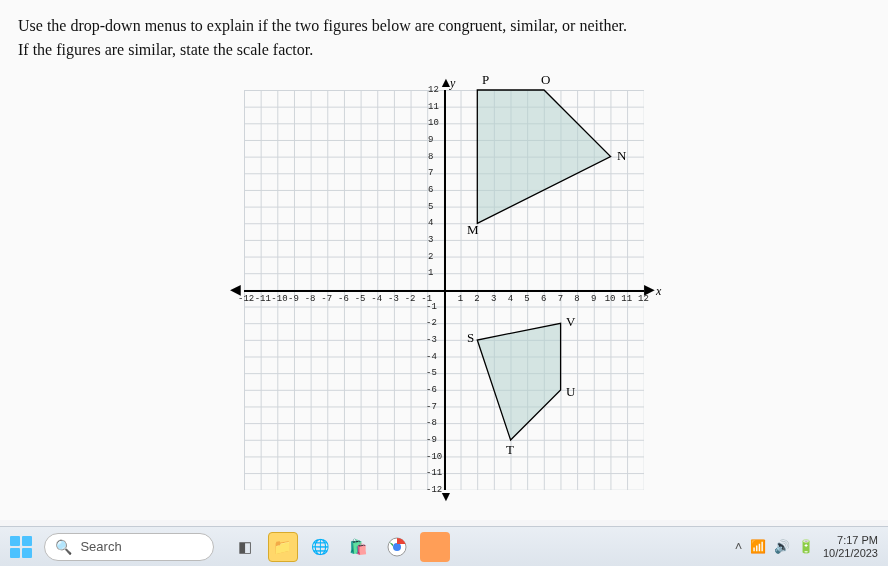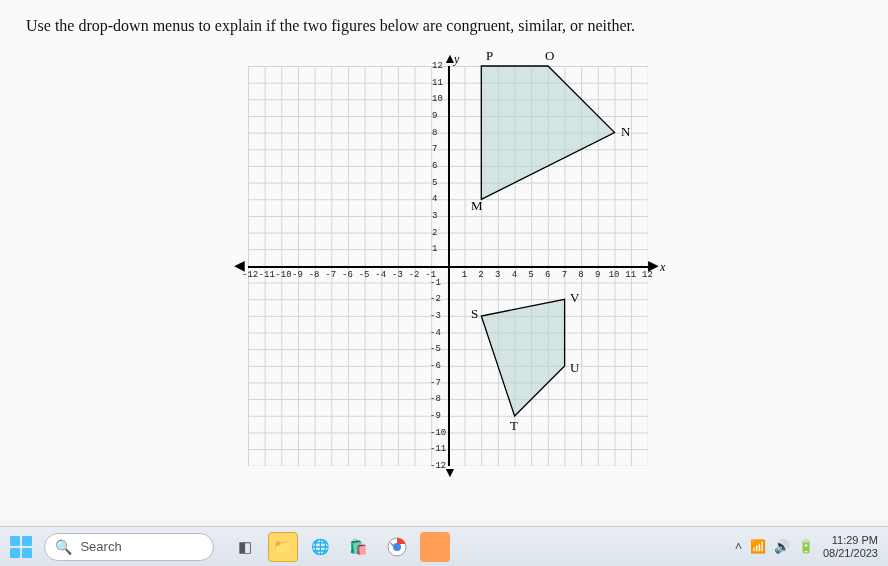--- a/index.html
+++ b/index.html
@@ -8,21 +8,21 @@
     height: 566px;
     font-family: Georgia, 'Times New Roman', serif;
     background: #f5f5f7;
     position: relative;
     overflow: hidden;
   }
   .page {
     background: #fafafa;
     width: 100%;
     height: 520px;
-    padding: 14px 18px 0 26px;
+    padding: 14px 18px 0 18px;
     position: relative;
   }
   .prompt {
     font-size: 16px;
     line-height: 1.5;
     color: #111;
     margin-bottom: 8px;
   }
   .graph-wrap {
     display: flex;
@@ -158,20 +158,21 @@
   }
   .tray .clock { text-align:right; line-height:1.15; }
   .tray-icon { font-size:13px; color:#555; }
 </style>
 </head>
 <body>
 
 <div class="page">
   <div class="prompt">
     <span>Use the drop-down menus to explain if the two figures below are congruent, similar, or neither.</span><br>
+    <span>If the figures are similar, state the scale factor.</span>
   </div>
 
   <div class="graph-wrap">
     <div class="graph">
       <div class="grid"></div>
 
       <div class="axis-x"></div>
       <div class="axis-y"></div>
 
       <span class="arrow up">▲</span>
@@ -281,17 +282,17 @@
         </svg>
     </div>
     <div class="tb-icon" style="background:#ff9e57;border-radius:4px"></div>
   </div>
   <div class="tray">
     <span class="tray-icon">˄</span>
     <span class="tray-icon">📶</span>
     <span class="tray-icon">🔊</span>
     <span class="tray-icon">🔋</span>
     <div class="clock">
-      <div>11:29 PM</div>
-      <div>08/21/2023</div>
+      <div>7:17 PM</div>
+      <div>10/21/2023</div>
     </div>
   </div>
 </div>
 
 </body></html>

